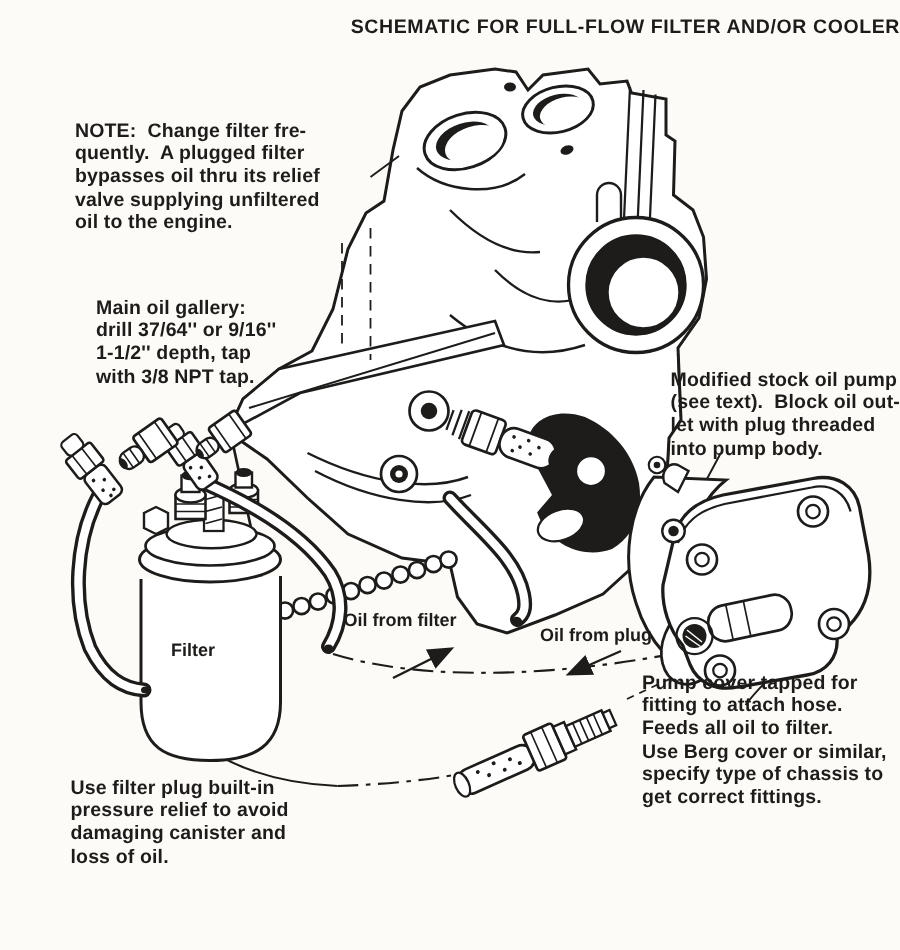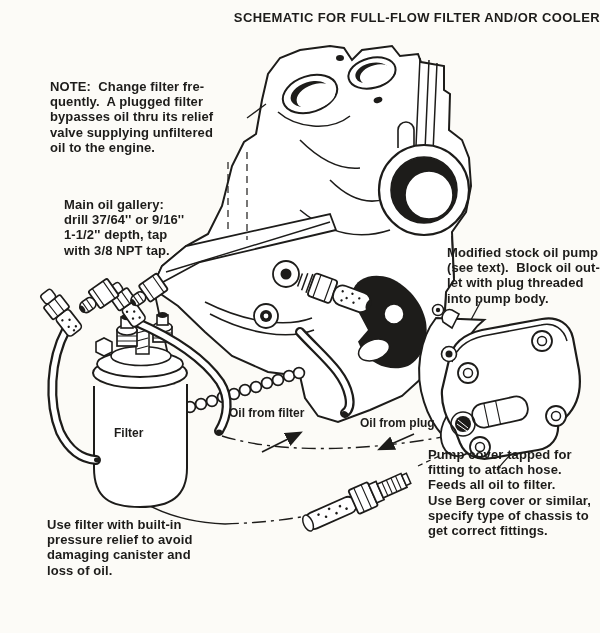--- a/index.html
+++ b/index.html
@@ -294,21 +294,21 @@
 let with plug threaded
 into pump body.</div>
 
 <div class="txt" style="left:428px; top:447px;">Pump cover tapped for
 fitting to attach hose.
 Feeds all oil to filter.
 Use Berg cover or similar,
 specify type of chassis to
 get correct fittings.</div>
 
-<div class="txt" style="left:47px; top:517px;">Use filter with built-in
+<div class="txt" style="left:47px; top:517px;">Use filter plug built-in
 pressure relief to avoid
 damaging canister and
 loss of oil.</div>
 
 <div class="lbl" style="left:229px; top:406px;">Oil from filter</div>
 
 <div class="lbl" style="left:360px; top:416px;">Oil from plug</div>
 
 <div class="lbl" style="left:114px; top:426px;">Filter</div>
 

